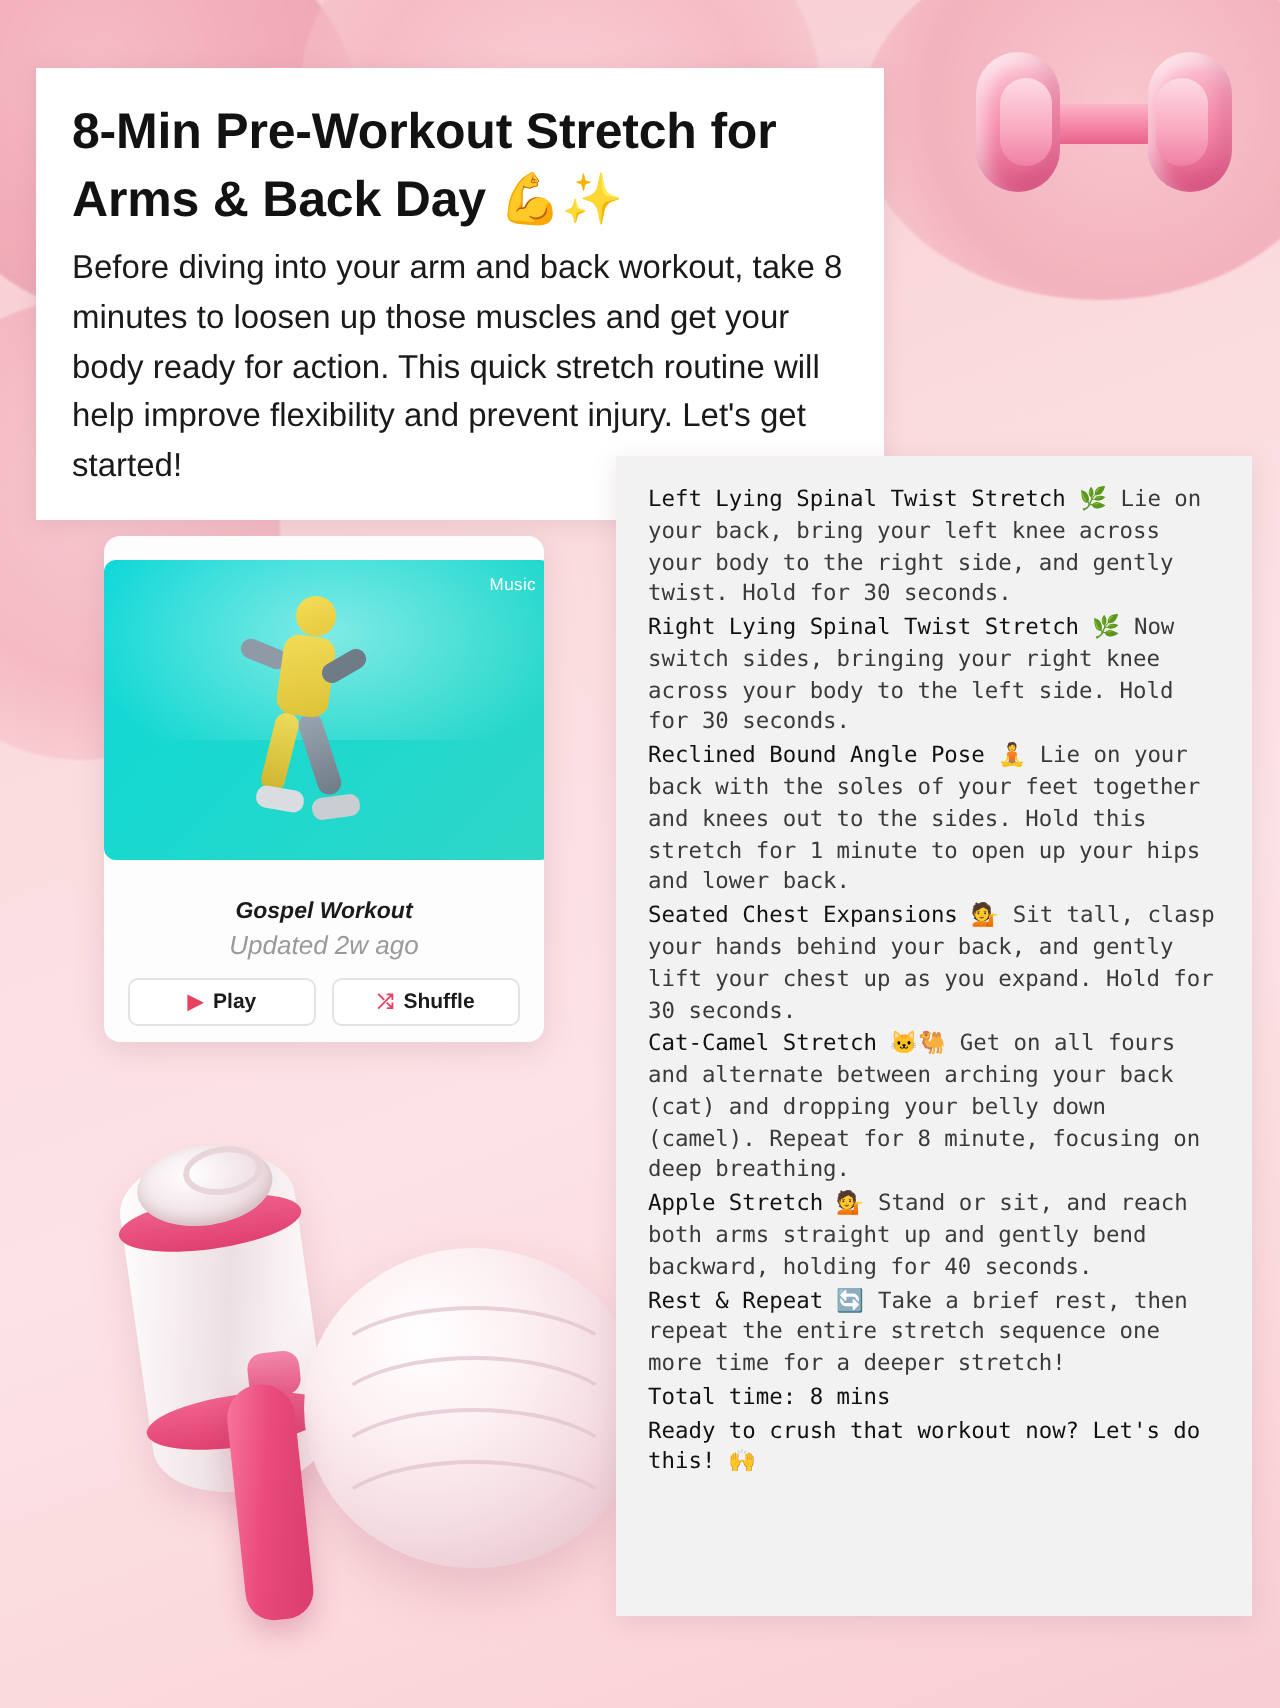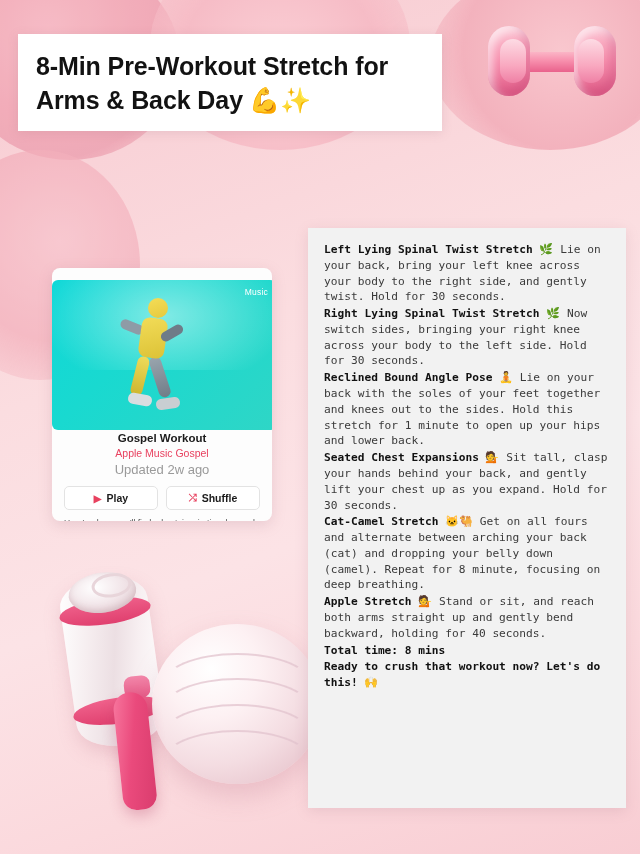--- a/index.html
+++ b/index.html
@@ -159,21 +159,21 @@
   .rn-arm-a { left: 12px; top: 24px; width: 24px; height: 10px; border-radius: 5px;
               background: #8e9ba6; transform: rotate(22deg); }
   .rn-arm-b { left: 52px; top: 30px; width: 24px; height: 10px; border-radius: 5px;
               background: #6f7c88; transform: rotate(-30deg); }
   .rn-leg-a { left: 26px; top: 58px; width: 12px; height: 40px; border-radius: 6px;
               background: linear-gradient(180deg,#eedb5a,#cdb52f); transform: rotate(14deg); }
   .rn-leg-b { left: 46px; top: 58px; width: 12px; height: 42px; border-radius: 6px;
               background: linear-gradient(180deg,#99a5ae,#707d88); transform: rotate(-18deg); }
   .rn-shoe-a { left: 20px; top: 96px; width: 24px; height: 11px; border-radius: 5px; background:#d9dde0; transform: rotate(10deg);}
   .rn-shoe-b { left: 48px; top: 100px; width: 24px; height: 11px; border-radius: 5px; background:#c9ced2; transform: rotate(-8deg);}
-  .music-meta { text-align: center; padding: 2px 8px 0 8px; }
+  .music-meta { text-align: center; padding: 20px 8px 0 8px; font-style: italic; }
   .music-title { font-size: 11.5px; font-weight: 700; color: #1b1b1b; }
   .music-sub { font-size: 10.5px; color: #e8415f; margin-top: 3px; }
   .music-upd { font-size: 13px; color: #9a9a9a; margin-top: 3px; }
   .music-btns { display: flex; gap: 8px; padding: 9px 12px 0 12px; }
   .m-btn {
     flex: 1; height: 24px; border: 1px solid #e3e3e3; border-radius: 5px;
     display: flex; align-items: center; justify-content: center; gap: 5px;
     font-size: 10.5px; font-weight: 700; color: #1b1b1b; background: #fff;
   }
   .m-btn .ic { color: #e8415f; font-size: 10px; }
@@ -187,21 +187,21 @@
     position: absolute; left: 308px; top: 228px; width: 318px; height: 580px;
     background: #f2f2f2;
     padding: 14px 14px 10px 16px;
     box-shadow: 0 3px 12px rgba(160,110,125,.18);
     font-family: "DejaVu Sans Mono", monospace;
     font-size: 11.2px;
     line-height: 1.41;
     color: #2b2b2b;
     overflow: hidden;
   }
-  .step-h { font-weight: 700; color: #111; }
+  .step-h { font-weight: 400; color: #111; }
   .step-b { color: #3a3a3a; margin-top: 28px; }
   .steps-card .blk { margin-bottom: 1px; }
 </style>
 </head>
 <body>
 
 <div id="root">
 
   <div class="bg-blob bg-top-left"></div>
   <div class="bg-blob bg-top-mid"></div>
@@ -229,20 +229,21 @@
       <div class="ball-line" style="top:34%"></div>
       <div class="ball-line" style="top:50%"></div>
       <div class="ball-line" style="top:66%"></div>
     </div>
     <div class="bottle-cap"></div>
     <div class="bottle"></div>
   </div>
 
   <div class="title-card">
     <h1>8-Min Pre-Workout Stretch for Arms &amp; Back Day 💪✨</h1>
+    <p>Before diving into your arm and back workout, take 8 minutes to loosen up those muscles and get your body ready for action. This quick stretch routine will help improve flexibility and prevent injury. Let's get started!</p>
   </div>
 
   <div class="music-card">
     <div class="music-art">
       <div class="glow"></div>
       <div class="runner">
         <div class="rn rn-arm-a"></div>
         <div class="rn rn-leg-a"></div>
         <div class="rn rn-shoe-a"></div>
         <div class="rn rn-leg-b"></div>
@@ -251,21 +252,20 @@
         <div class="rn rn-head"></div>
         <div class="rn rn-arm-b"></div>
       </div>
       <div class="am-badge">
         <span class="apple"></span>
         <span>Music</span>
       </div>
     </div>
     <div class="music-meta">
       <div class="music-title">Gospel Workout</div>
-      <div class="music-sub">Apple Music Gospel</div>
       <div class="music-upd">Updated 2w ago</div>
     </div>
     <div class="music-btns">
       <div class="m-btn">
         <span class="ic">▶</span>
         <span>Play</span>
       </div>
       <div class="m-btn">
         <span class="ic">⤮</span>
         <span>Shuffle</span>
@@ -293,20 +293,24 @@
       <span class="step-b">Sit tall, clasp your hands behind your back, and gently lift your chest up as you expand. Hold for 30 seconds.</span>
     </div>
     <div class="blk">
       <span class="step-h">Cat-Camel Stretch 🐱🐫</span>
       <span class="step-b">Get on all fours and alternate between arching your back (cat) and dropping your belly down (camel). Repeat for 8 minute, focusing on deep breathing.</span>
     </div>
     <div class="blk">
       <span class="step-h">Apple Stretch 💁</span>
       <span class="step-b">Stand or sit, and reach both arms straight up and gently bend backward, holding for 40 seconds.</span>
     </div>
+    <div class="blk">
+      <span class="step-h">Rest &amp; Repeat 🔄</span>
+      <span class="step-b">Take a brief rest, then repeat the entire stretch sequence one more time for a deeper stretch!</span>
+    </div>
 
     <div class="blk">
       <span class="step-h">Total time: 8 mins</span>
     </div>
     <div class="blk">
       <span class="step-h">Ready to crush that workout now? Let's do this! 🙌</span>
     </div>
 
   </div>
 

